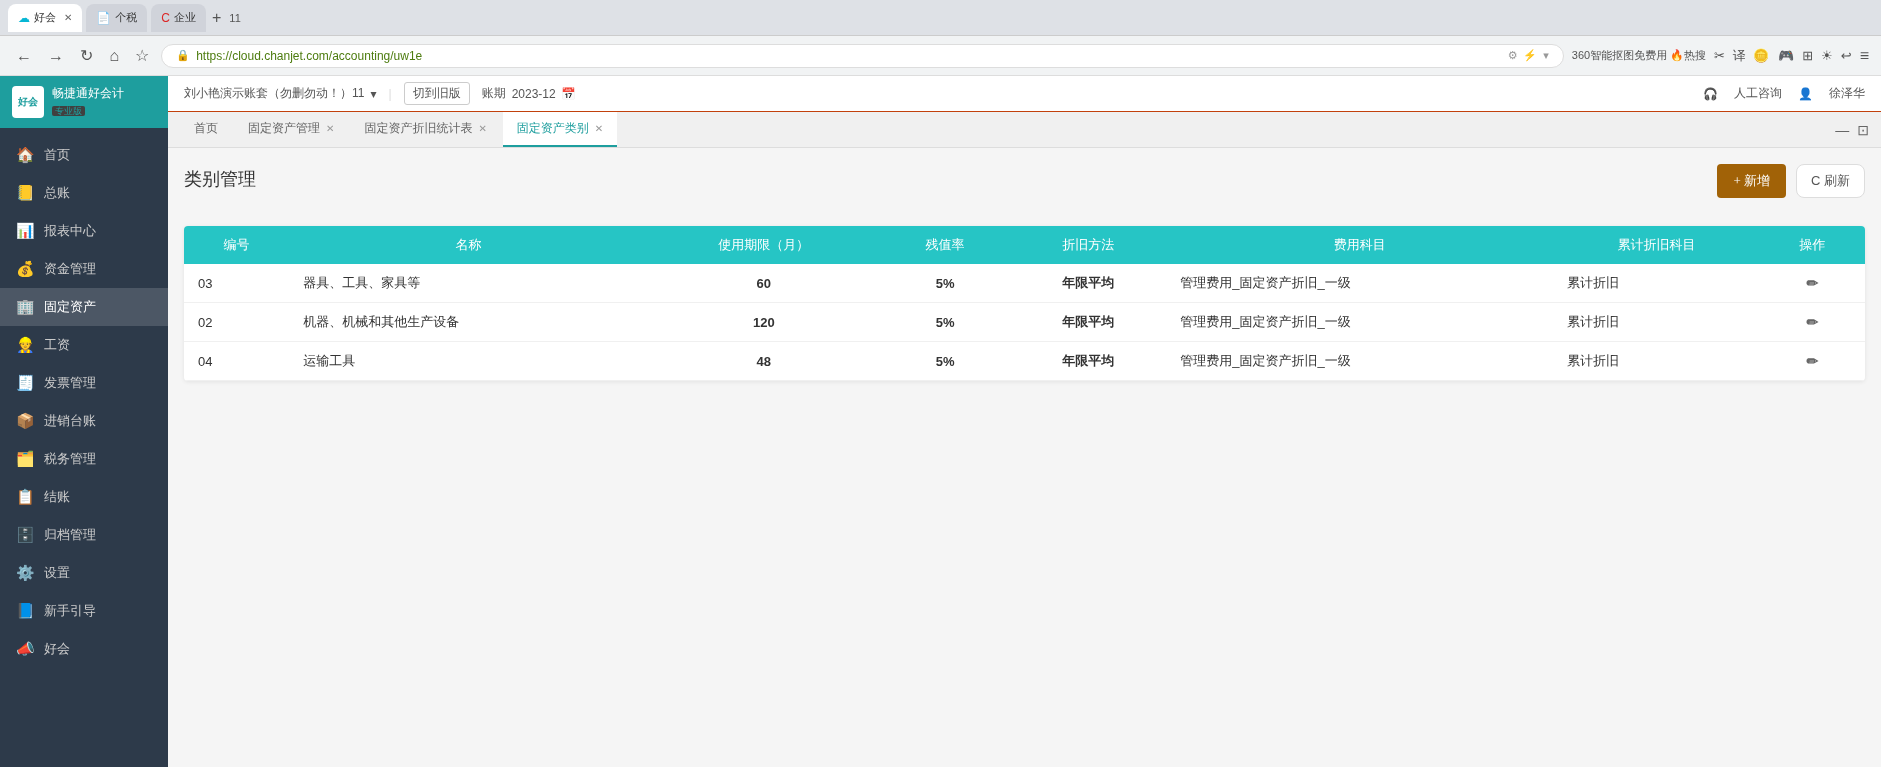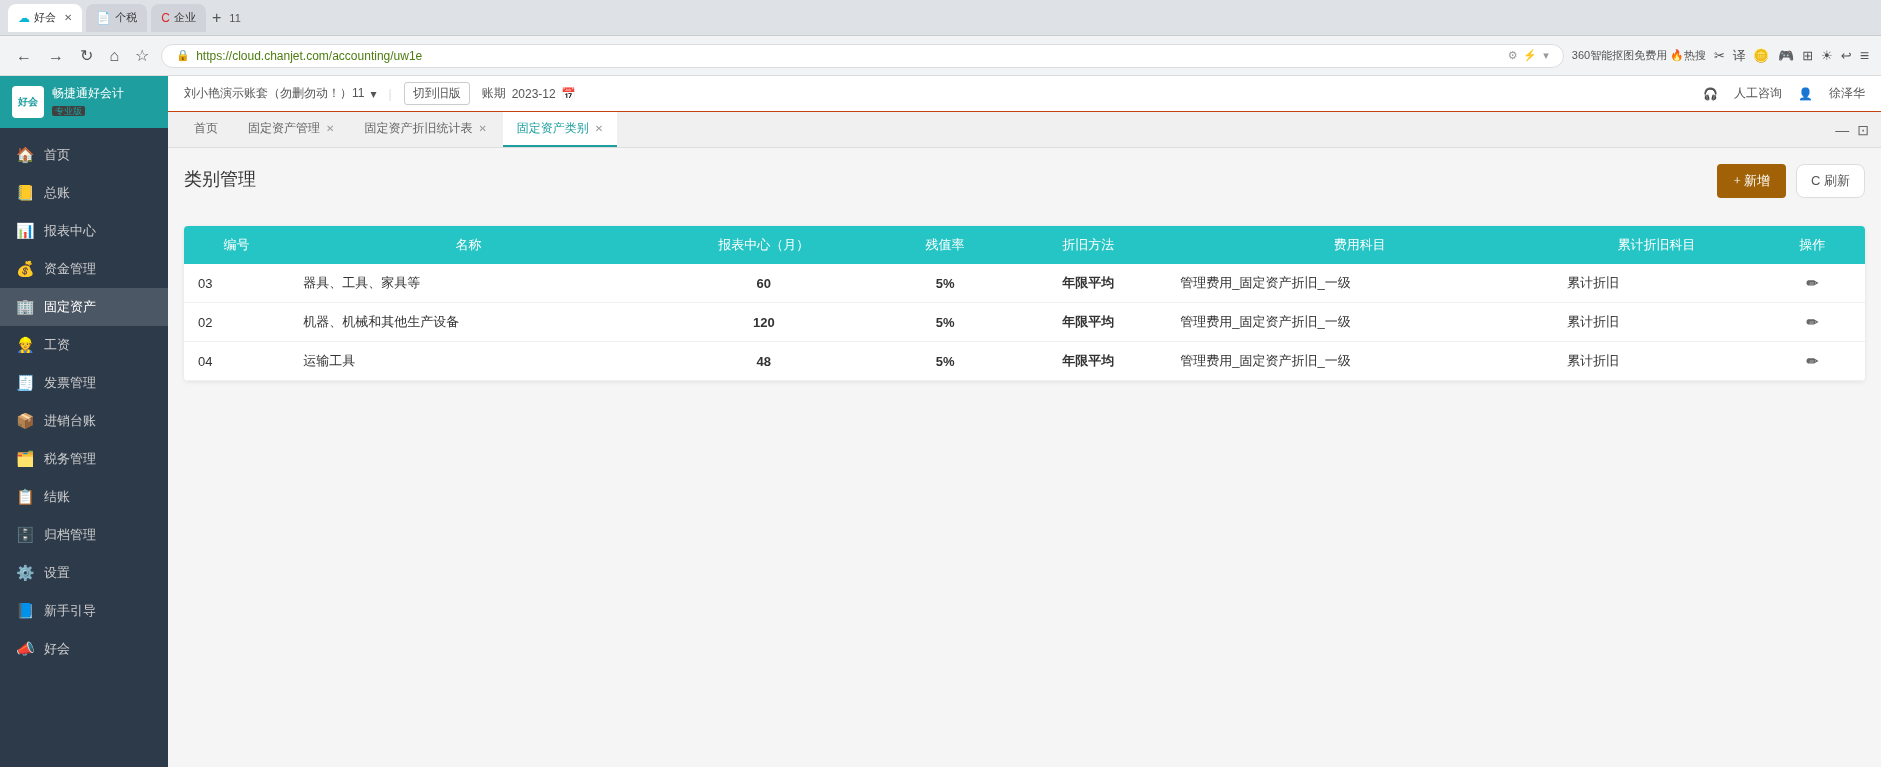--- a/index.html
+++ b/index.html
@@ -241,21 +241,21 @@
           <button class="btn-add">+ 新增</button>
           <button class="btn-refresh">C 刷新</button>
         </div>
       </div>
 
       <table class="data-table">
         <thead>
           <tr>
             <th>编号</th>
             <th>名称</th>
-            <th class="center">报表中心（月）</th>
+            <th class="center">使用期限（月）</th>
             <th class="center">残值率</th>
             <th class="center">折旧方法</th>
             <th>费用科目</th>
             <th>累计折旧科目</th>
             <th class="center">操作</th>
           </tr>
         </thead>
         <tbody id="table-body">
         <tr>
       <td class="td-link">03</td>

